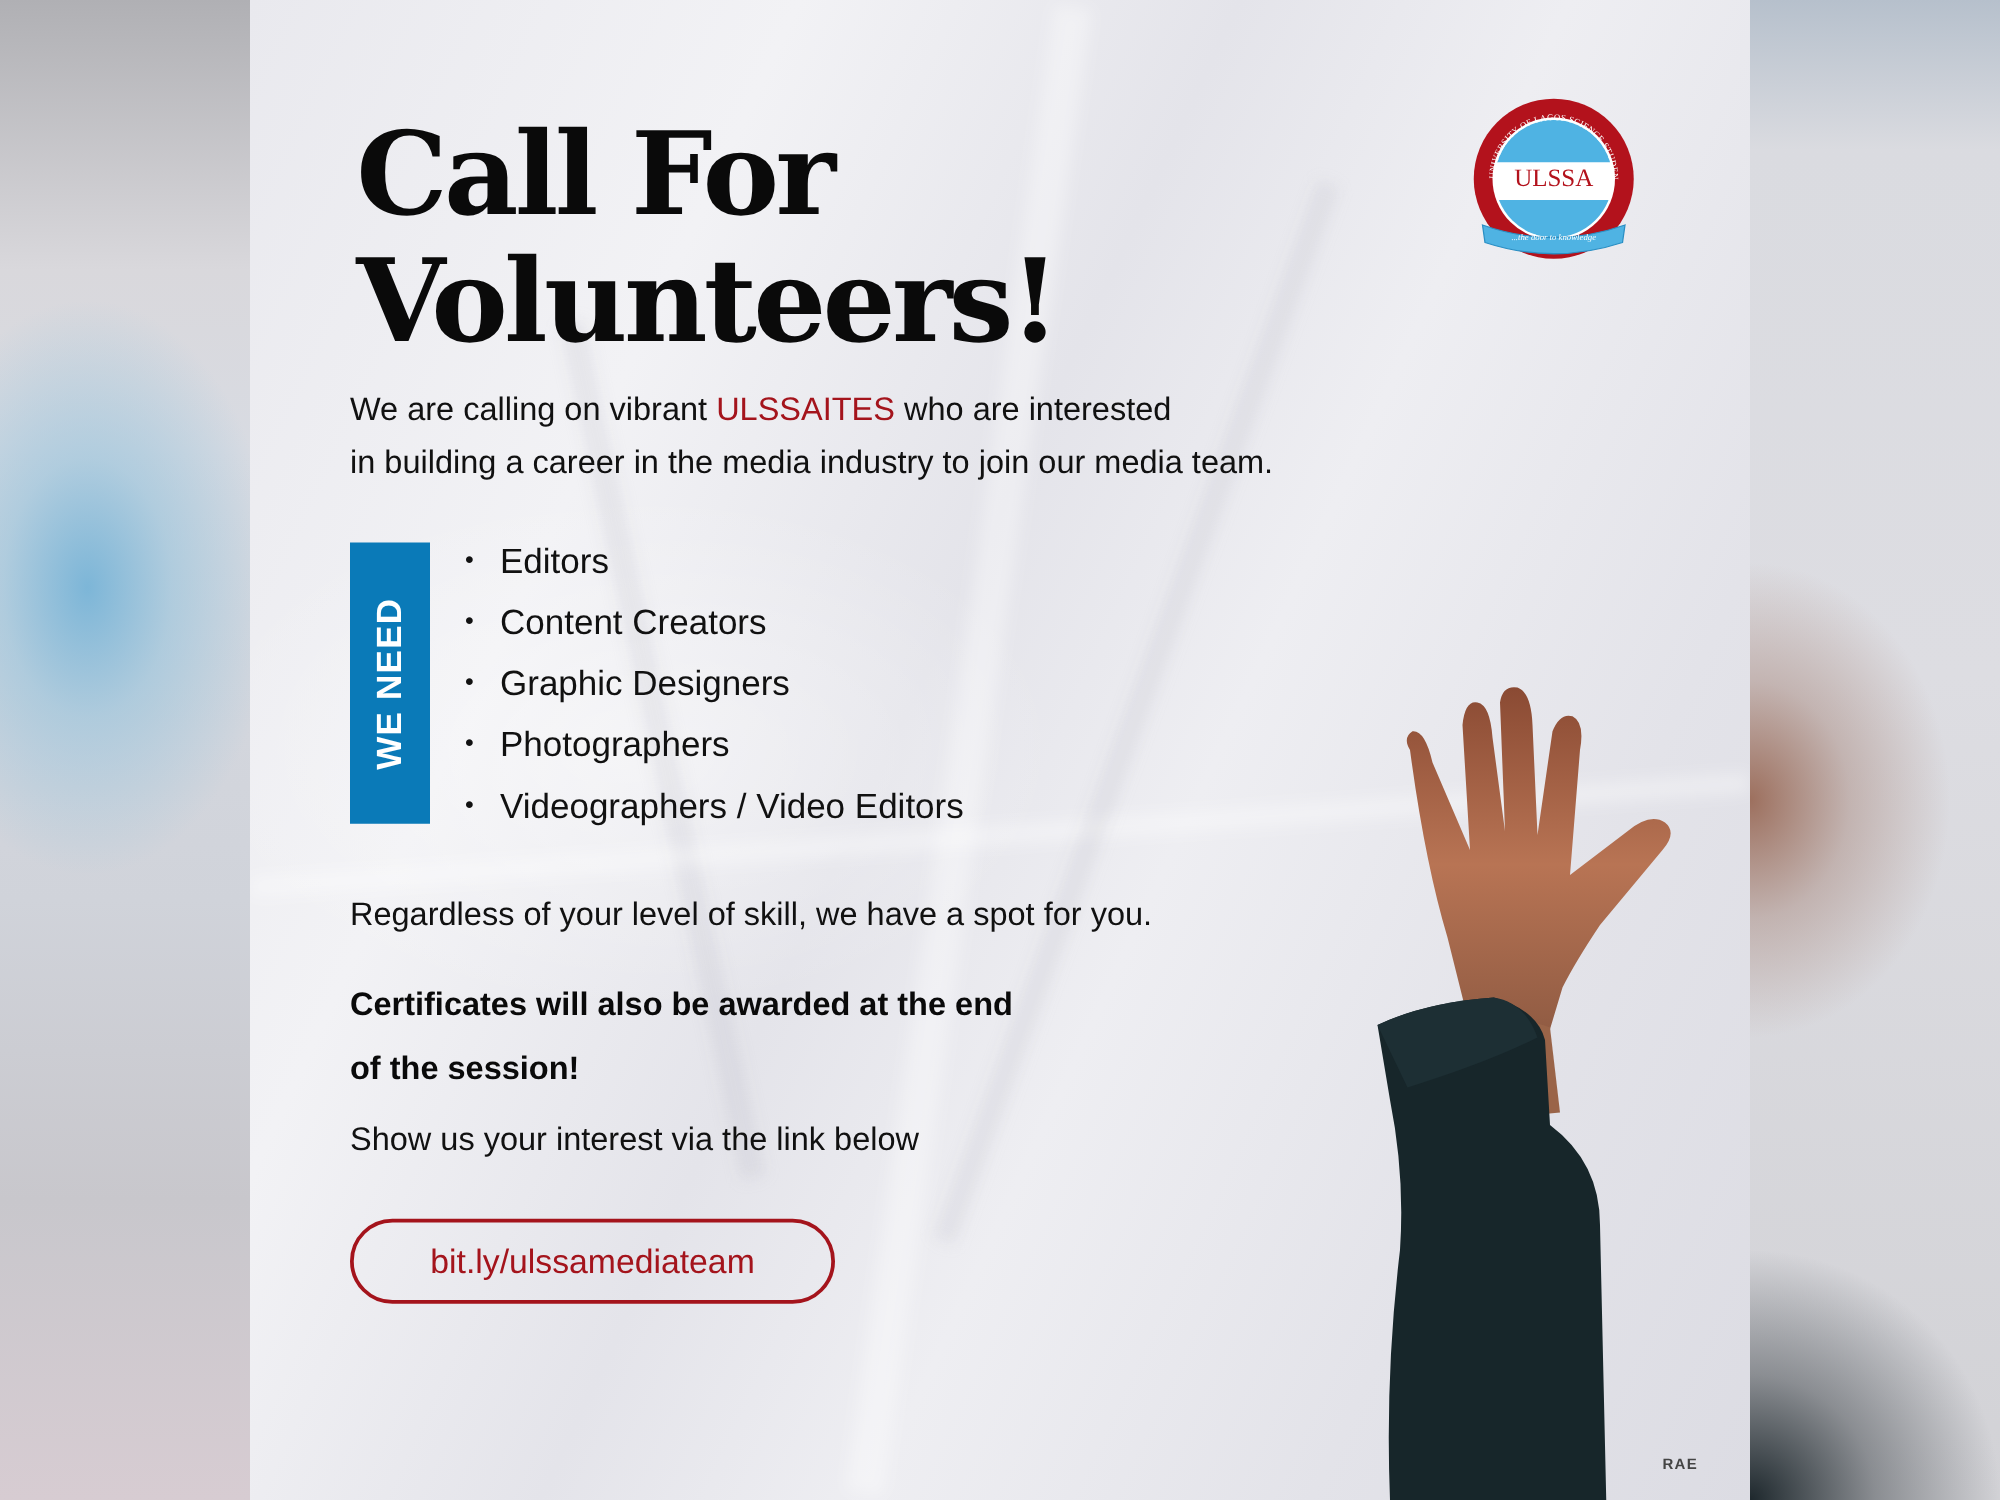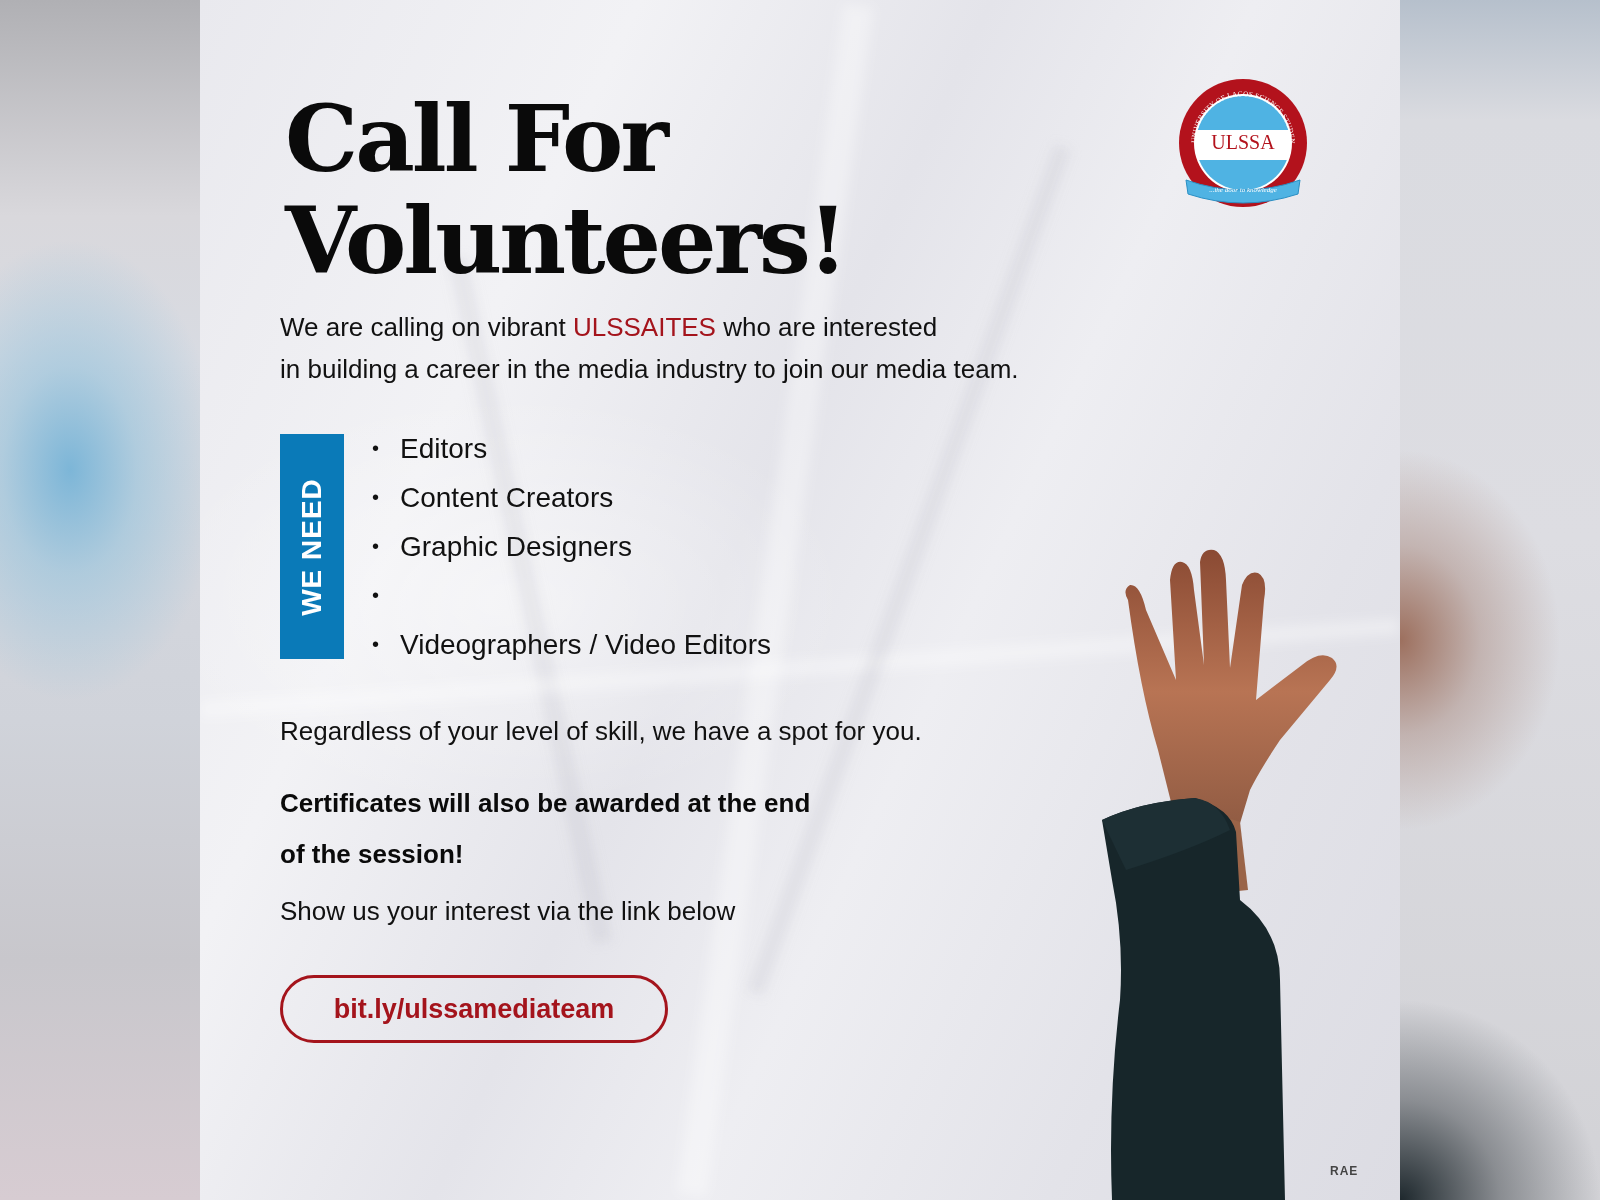--- a/index.html
+++ b/index.html
@@ -66,21 +66,21 @@
   .p2 {
     position: absolute; left: 80px; top: 778px; width: 640px;
     font-size: 26px; line-height: 51px; font-weight: bold; color: #0a0a0a;
   }
   .p3 { position: absolute; left: 80px; top: 896px; font-size: 26px; color: #111; }
 
   .link-btn {
     position: absolute; left: 80px; top: 975px; width: 388px; height: 68px;
     border: 3px solid #a4141c; border-radius: 34px;
     display: flex; align-items: center; justify-content: center;
-    color: #a4141c; font-weight: bold; font-size: 27px; text-decoration: none;
+    color: #a4141c; font-weight: normal; font-size: 27px; text-decoration: none;
   }
 
   .inquiries { position: absolute; left: 80px; top: 1096px; font-size: 26px; color: #111; }
   .inquiries b { color: #0a0a0a; }
 
   .hand-wrap { position: absolute; left: 880px; top: 540px; width: 320px; height: 660px; }
   .signature {
     position: absolute; left: 1130px; top: 1164px; font-size: 12px;
     letter-spacing: 1px; color: #444; font-weight: bold; text-align: right;
   }
@@ -141,20 +141,21 @@
     <li>
         <span class="dot">•</span>
         <span>Content Creators</span>
       </li>
     <li>
         <span class="dot">•</span>
         <span>Graphic Designers</span>
       </li>
     <li>
         <span class="dot">•</span>
+        <span>Photographers</span>
       </li>
     <li>
         <span class="dot">•</span>
         <span>Videographers / Video Editors</span>
       </li>
   </ul>
 
   <p class="p1">Regardless of your level of skill, we have a spot for you.</p>
   <p class="p2">
     <span>Certificates will also be awarded at the end</span><br>

